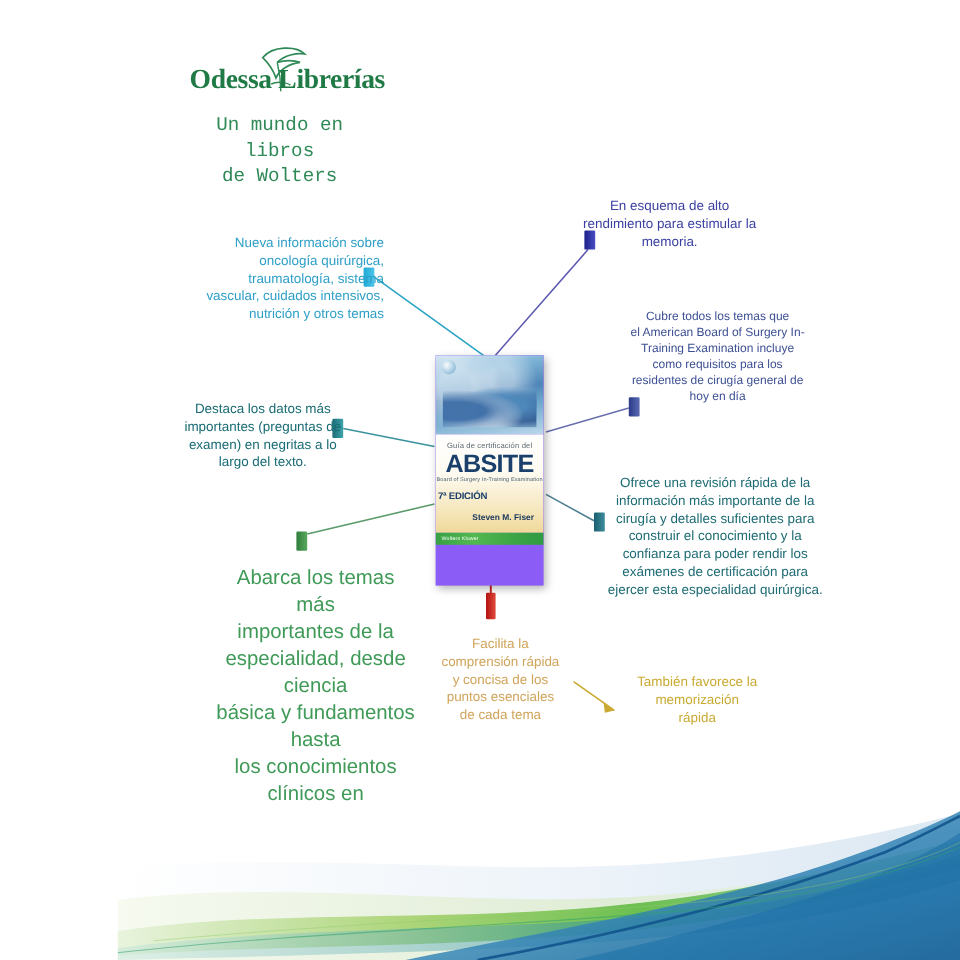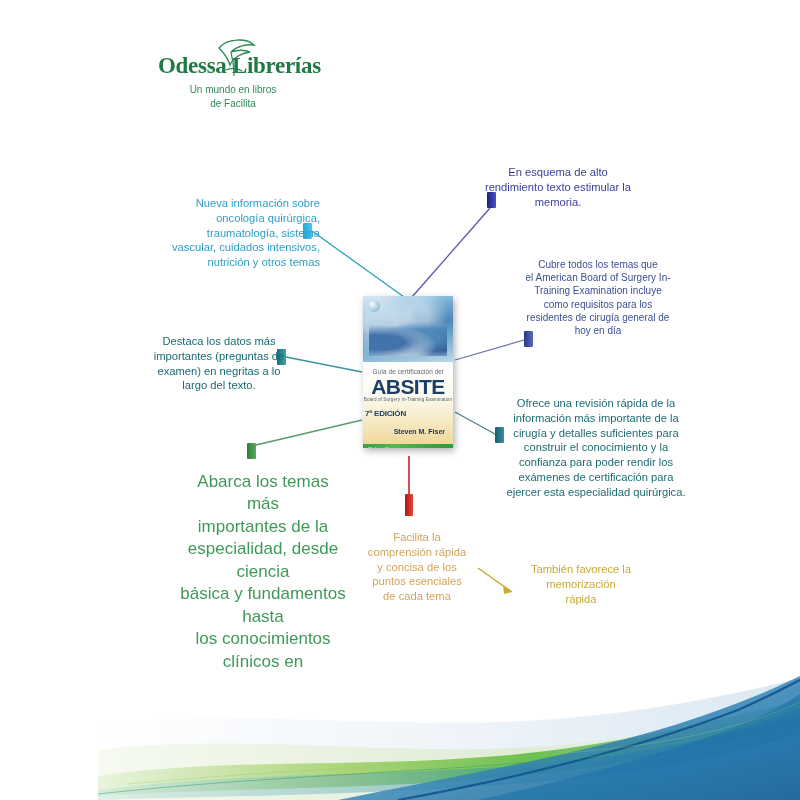--- a/index.html
+++ b/index.html
@@ -43,34 +43,34 @@
     font-family: "Liberation Serif", serif;
     font-weight: bold;
     font-size: 23px;
     letter-spacing: -0.3px;
     color: #1f7a45;
     line-height: 1;
     margin-top: 18px;
     white-space: nowrap;
   }
   .logo-tagline {
-    font-family: Liberation Sans, sans-serif;
-    font-size: 10px;
+    font-family: Liberation Mono, monospace;
+    font-size: 16px;
     color: #2f8a57;
     line-height: 1.35;
-    margin-top: 6px;
+    margin-top: 17px;
   }
 
   
   .book {
     position: absolute;
     left: 363px;
     top: 296px;
     width: 90px;
-    height: 152px;
+    height: 192px;
     box-shadow: 2px 3px 7px rgba(0,0,0,0.30);
     overflow: hidden;
     background: #8b5cf6;
   }
   .book-photo {
     position: absolute;
     left: 0; top: 0;
     width: 90px; height: 66px;
     background:
       radial-gradient(circle at 20% 40%, rgba(255,255,255,0.55) 0 18%, rgba(255,255,255,0) 45%),
@@ -227,21 +227,21 @@
 
   <div class="logo-block">
     <svg class="logo-mark" viewBox="0 0 46 46">
       <path d="M6 14 C14 4, 34 4, 41 11 C34 10, 24 12, 18 18 C24 16, 32 16, 37 18 C28 19, 20 24, 17 31 C15 25, 11 19, 6 14 Z" fill="none" stroke="#2f8a57" stroke-width="1.4"></path>
       <path d="M18 18 C20 26, 21 34, 21 42" fill="none" stroke="#2f8a57" stroke-width="1.2"></path>
       <path d="M13 36 C17 34, 25 34, 29 37" fill="none" stroke="#2f8a57" stroke-width="1.2"></path>
     </svg>
     <div class="logo-title">Odessa Librerías</div>
     <div class="logo-tagline">
       <div>Un mundo en libros</div>
-      <div>de Facilita</div>
+      <div>de Wolters</div>
     </div>
   </div>
 
   <svg id="connectors" viewBox="0 0 800 800">
     <line x1="312" y1="231" x2="404" y2="297" stroke="#2aa3c4" stroke-width="1.3"></line>
     <line x1="490" y1="208" x2="412" y2="297" stroke="#5a57b0" stroke-width="1.3"></line>
     <line x1="524" y1="340" x2="455" y2="360" stroke="#6a6fae" stroke-width="1.3"></line>
     <line x1="286" y1="357" x2="362" y2="372" stroke="#3a92a0" stroke-width="1.3"></line>
     <line x1="495" y1="434" x2="455" y2="412" stroke="#4d7f90" stroke-width="1.3"></line>
     <line x1="256" y1="445" x2="362" y2="420" stroke="#5a9a6a" stroke-width="1.3"></line>
@@ -271,21 +271,21 @@
       <span class="book-pub">Wolters Kluwer</span>
     </div>
   </div>
 
   <div class="callout co1 c-cyan">Nueva información sobre
 oncología quirúrgica,
 traumatología, sistema
 vascular, cuidados intensivos,
 nutrición y otros temas</div>
   <div class="callout co2 c-blue">En esquema de alto
-rendimiento texto estimular la
+rendimiento para estimular la
 memoria.</div>
   <div class="callout co3 c-navy">Cubre todos los temas que
 el American Board of Surgery In-
 Training  Examination incluye
 como requisitos para los
 residentes de cirugía general de
 hoy en día</div>
   <div class="callout co5 c-teal2">Ofrece una revisión rápida de la
 información más importante de la
 cirugía y  detalles suficientes para

